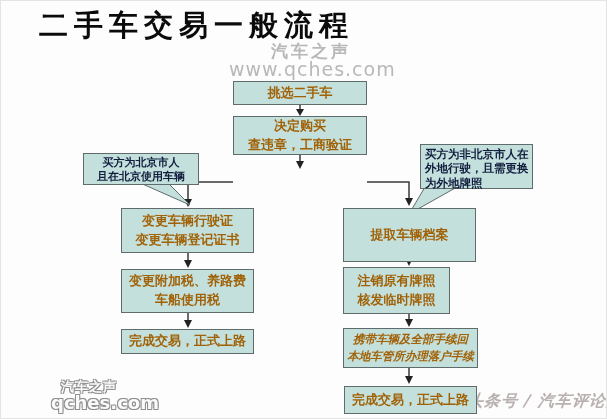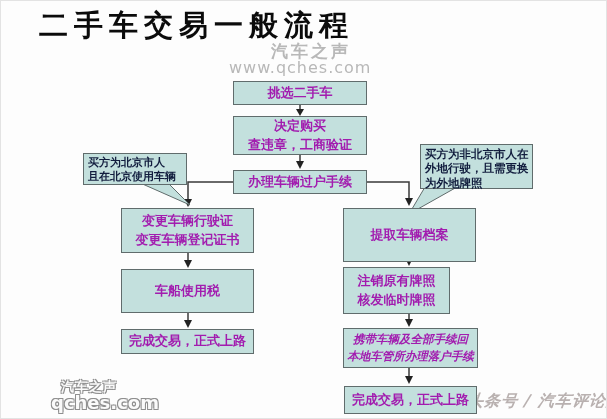--- a/index.html
+++ b/index.html
@@ -15,39 +15,39 @@
     font-family:"DejaVu Serif", serif;
     font-size:29px; font-weight:bold; color:#0b0b0b;
     letter-spacing:6px; white-space:nowrap; z-index:2;
   }
   .wm-top-1 {
     position:absolute; left:270px; top:39px; z-index:0;
     font-size:17px; color:#b8b8b8; letter-spacing:3px; font-weight:bold; white-space:nowrap;
   }
   .wm-top-2 {
     position:absolute; left:228px; top:57px; z-index:0;
-    font-size:16px; color:#b8b8b8; letter-spacing:1px; white-space:nowrap;
+    font-size:19px; color:#b8b8b8; letter-spacing:1px; white-space:nowrap;
   }
   .node {
     position:absolute; z-index:2;
     background:#c3e0dd; border:1px solid #606c6c;
     display:flex; flex-direction:column; justify-content:center; align-items:center;
-    text-align:center; font-weight:bold; font-size:13px; color:#a21caf;
+    text-align:center; font-weight:bold; font-size:13px; color:#a16207;
     line-height:1.45; white-space:nowrap;
   }
   .node span { display:block; }
   .node.small { font-size:11.5px; }
   .bubble {
     position:absolute; z-index:2;
     background:#c3e0dd; border:1px solid #606c6c;
     font-weight:bold; color:#121d3e; text-align:left;
     padding:2px 4px; line-height:1.25; white-space:nowrap;
   }
   .bubble span { display:block; }
-  .bubble.left-note  { left:82px;  top:152px; width:104px; height:32px; font-size:11px; }
+  .bubble.left-note  { left:82px;  top:152px; width:116px; height:32px; font-size:11px;text-align:center; }
   .bubble.right-note { left:419px; top:143px; width:113px; height:45px; font-size:11.5px; }
   svg.connectors {
     position:absolute; left:0; top:0; z-index:1; pointer-events:none;
   }
   .wm-bl {
     position:absolute; left:50px; top:378px; width:76px; z-index:3;
     text-align:center; font-weight:bold; color:#fafafa; line-height:16px;
     text-shadow:-1px -1px 0 #8f8f8f, 1px -1px 0 #8f8f8f, -1px 1px 0 #8f8f8f, 1px 1px 0 #8f8f8f;
   }
   .wm-bl .l1 { font-size:13px; letter-spacing:1px; }
@@ -109,39 +109,37 @@
     </g>
   </svg>
 
   <div class="node" id="n-pick">
     <span>挑选二手车</span>
   </div>
   <div class="node" id="n-decide">
     <span>决定购买</span>
     <span>查违章，工商验证</span>
   </div>
-  <div class="node" id="n-transfer">
-    <span>办理车辆过户手续</span>
-  </div>
 
   <div class="bubble left-note">
     <span>买方为北京市人</span>
     <span>且在北京使用车辆</span>
   </div>
   <div class="bubble right-note">
     <span>买方为非北京市人在</span>
     <span>外地行驶，且需更换</span>
     <span>为外地牌照</span>
   </div>
 
   <div class="node" id="n-change-license">
     <span>变更车辆行驶证</span>
     <span>变更车辆登记证书</span>
   </div>
   <div class="node" id="n-change-tax">
+    <span>变更附加税、养路费</span>
     <span>车船使用税</span>
   </div>
   <div class="node" id="n-done-left">
     <span>完成交易，正式上路</span>
   </div>
 
   <div class="node" id="n-extract-file">
     <span>提取车辆档案</span>
   </div>
   <div class="node" id="n-cancel-plate">

